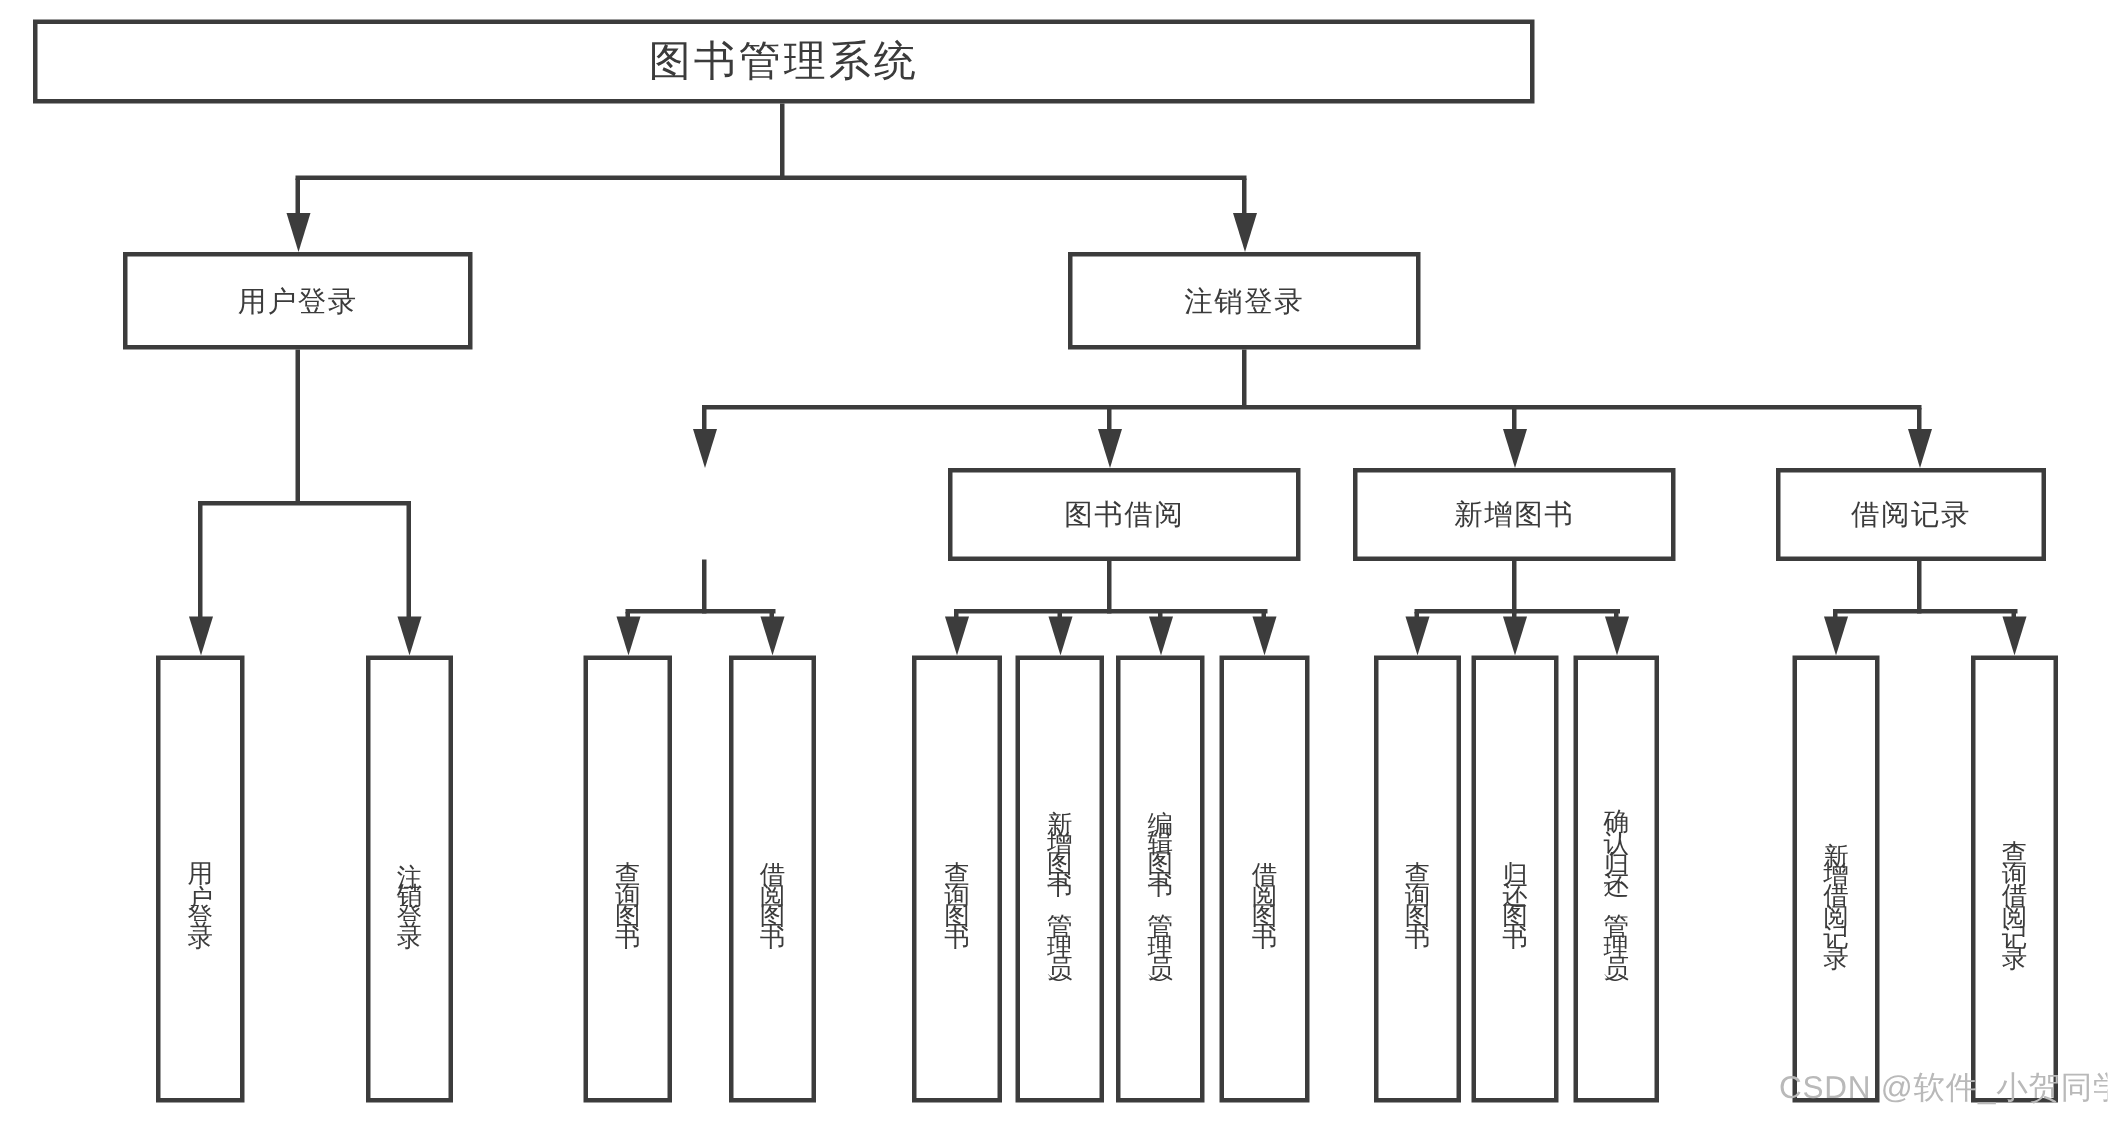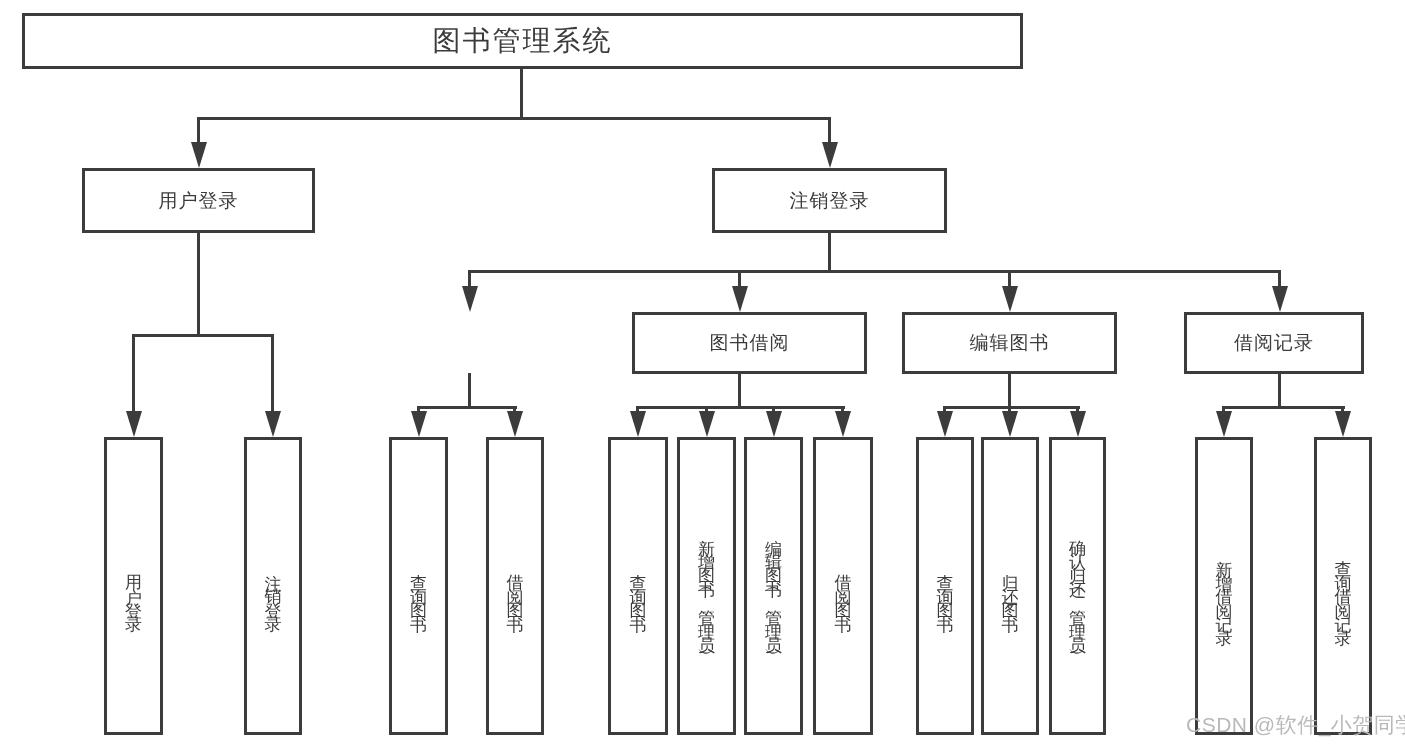--- a/index.html
+++ b/index.html
@@ -35,21 +35,21 @@
 <body>
 
 <div class="canvas">
 
   <div class="b big" style="left:22px;top:13px;width:1001px;height:56px">图书管理系统</div>
 
   <div class="b h" style="left:82px;top:168px;width:233px;height:65px">用户登录</div>
   <div class="b h" style="left:712px;top:168px;width:235px;height:65px">注销登录</div>
 
   <div class="b h" style="left:632px;top:312px;width:235px;height:62px">图书借阅</div>
-  <div class="b h" style="left:902px;top:312px;width:215px;height:62px">编辑图书</div>
+  <div class="b h" style="left:902px;top:312px;width:215px;height:62px">新增图书</div>
   <div class="b h" style="left:1184px;top:312px;width:180px;height:62px">借阅记录</div>
 
   <div class="b v" style="left:104px;top:437px;width:59px;height:298px">用户登录</div>
   <div class="b v" style="left:244px;top:437px;width:58px;height:298px">注销登录</div>
 
   <div class="b v" style="left:389px;top:437px;width:59px;height:298px">查询图书</div>
   <div class="b v" style="left:486px;top:437px;width:58px;height:298px">借阅图书</div>
 
   <div class="b v" style="left:608px;top:437px;width:60px;height:298px">查询图书</div>
   <div class="b v" style="left:677px;top:437px;width:59px;height:298px">新增图书（管理员）</div>

